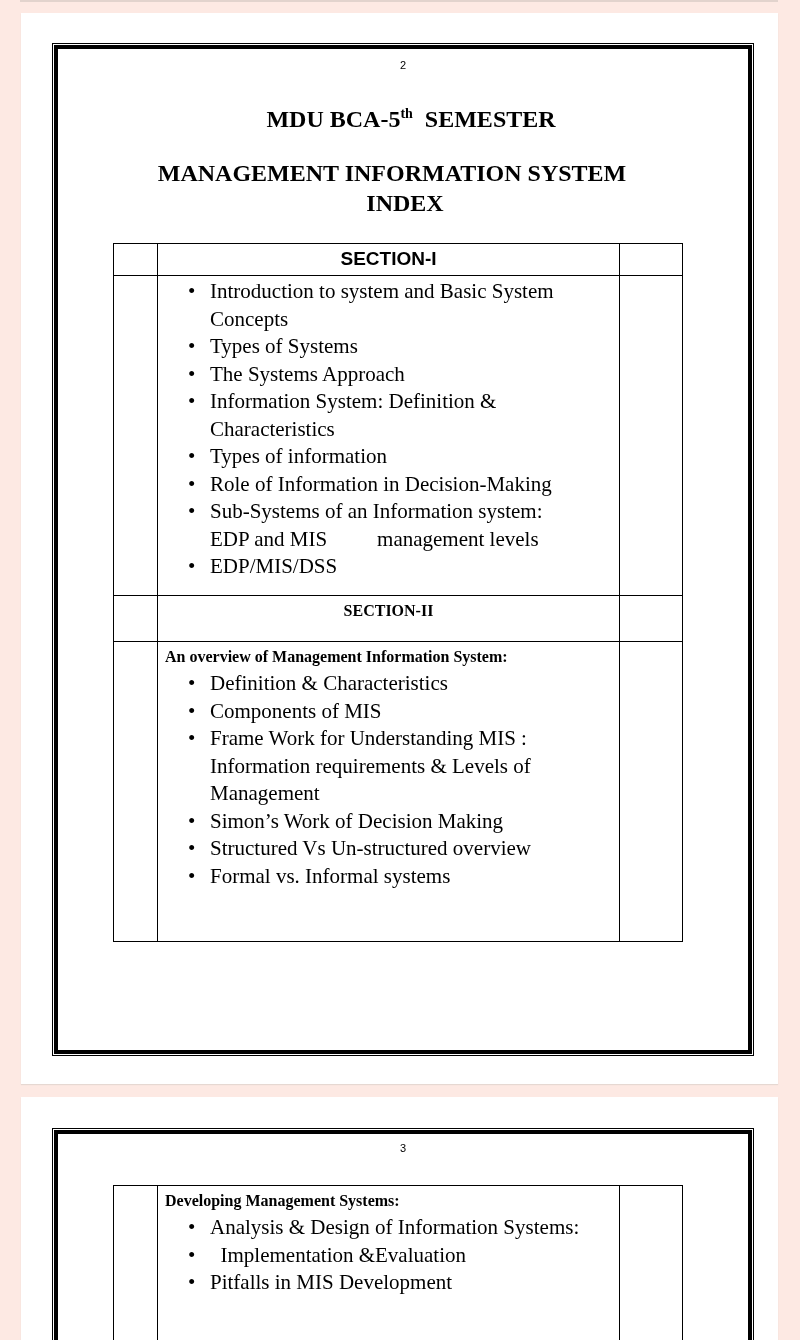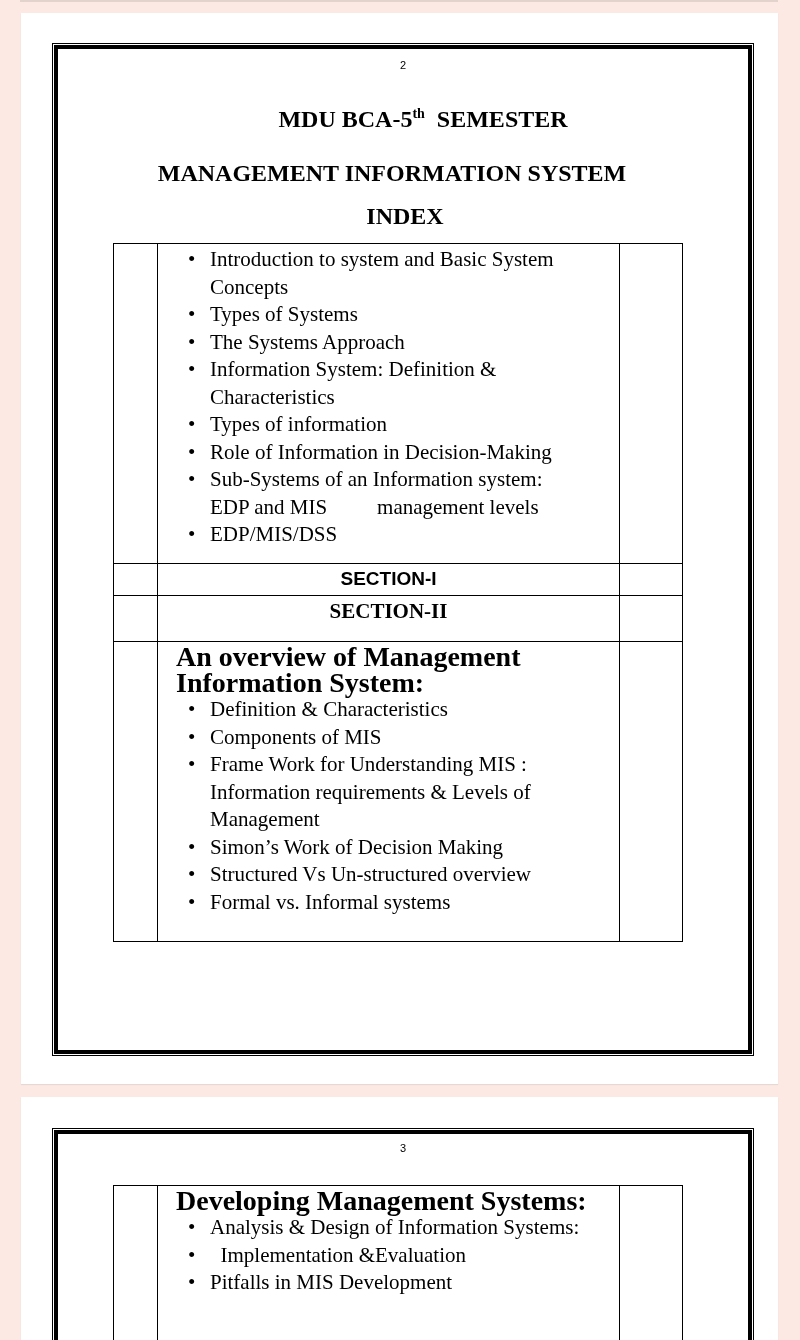--- a/index.html
+++ b/index.html
@@ -6,69 +6,69 @@
   body { width:800px; height:1340px; background:#fde9e3; position:relative; overflow:hidden; font-family:"Liberation Serif", serif; }
   .topbar { position:absolute; left:20px; top:0; width:758px; height:2px; background:#e2d3cd; }
   .page { position:absolute; left:21px; width:757px; background:#fff; box-shadow:0 1px 1px #e6d8d2; }
   .p1 { top:13px; height:1071px; }
   .p2 { top:1097px; height:260px; }
   .frame { position:absolute; left:33px; width:690px; border:4px solid #000; box-shadow:0 0 0 1px #fff, 0 0 0 2px #000; }
   .p1 .frame { top:32px; height:1001px; }
   .p2 .frame { top:33px; height:300px; border-bottom:none; }
   .pagenum { position:absolute; left:0; width:100%; text-align:center; font-family:"Liberation Sans", sans-serif; font-size:11px; top:10px; }
   .title { position:absolute; left:0; width:100%; text-align:center; font-weight:bold; font-size:24px; }
-  .t1 { top:57px; left:20px; }
+  .t1 { top:57px; left:8px; }
   .t2 { top:99px; left:-11px;margin-top:12px; }
-  .t3 { top:154px; left:2px; }
+  .t3 { top:141px; left:2px; }
   sup { font-size:14px; }
   table { position:absolute; border-collapse:collapse; left:55px; width:570px; }
   td { border:1px solid #000; vertical-align:top; padding:0; }
   td.c1 { width:43px; }
   td.c3 { width:62px; }
-  .sec { text-align:center; font-weight:bold; font-size:21px; height:31px; line-height:30px; }
+  .sec { text-align:center; font-weight:bold; font-size:16px; height:31px; line-height:30px; }
   .sec.sans { font-family:"Liberation Sans", sans-serif; font-size:19px; }
   ul { margin:0; padding:0 0 0 52px; list-style:none; font-size:21px; line-height:27.5px; }
   ul li { position:relative; }
   ul li::before { content:"•"; position:absolute; left:-22px; }
-  .head { font-weight:bold; font-size:28px; line-height:26px; padding:2px 8px 0 7px;margin-left:11px; }
+  .head { font-weight:bold; font-size:16px; line-height:26px; padding:2px 8px 0 7px; }
   .gap { display:inline-block; width:50px; }
 </style>
 </head>
 <body>
 
 <div class="topbar"></div>
 
 <div class="page p1">
   <div class="frame">
     <div class="pagenum">2</div>
     <div class="title t1"><span>MDU BCA-5</span><sup>th</sup><span style="white-space:pre">  SEMESTER</span></div>
     <div class="title t2">MANAGEMENT INFORMATION SYSTEM</div>
     <div class="title t3">INDEX</div>
 
     <table style="top:194px;">
       <tbody>
           <tr>
         <td class="c1"></td>
+        <td class="sec sans">SECTION-I</td>
+        <td class="c3"></td>
+      </tr>
+      <tr>
+        <td class="c1"></td>
         <td style="height:319px;">
           <ul style="padding-top:2px;">
             <li>Introduction to system and Basic System Concepts</li>
             <li>Types of Systems</li>
             <li>The Systems Approach</li>
             <li>Information System: Definition &amp; Characteristics</li>
             <li>Types of information</li>
             <li>Role of Information in Decision-Making</li>
             <li><span>Sub-Systems of an Information system:</span><br><span>EDP and MIS</span><span class="gap"></span><span>management levels</span></li>
             <li>EDP/MIS/DSS</li>
           </ul>
         </td>
-        <td class="c3"></td>
-      </tr>
-      <tr>
-        <td class="c1"></td>
-        <td class="sec sans">SECTION-I</td>
         <td class="c3"></td>
       </tr>
       <tr>
         <td class="c1"></td>
         <td class="sec" style="height:45px;">SECTION-II</td>
         <td class="c3"></td>
       </tr>
       <tr>
         <td class="c1"></td>
         <td style="height:299px;">

